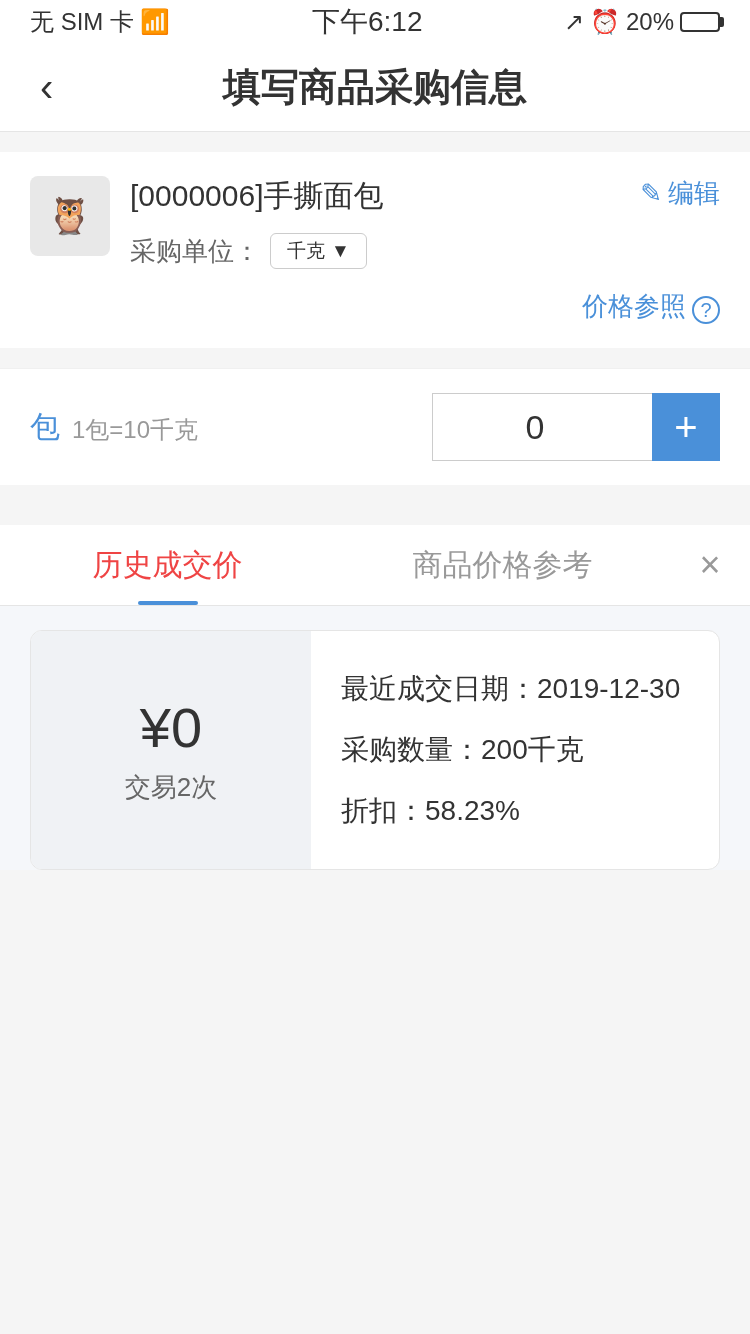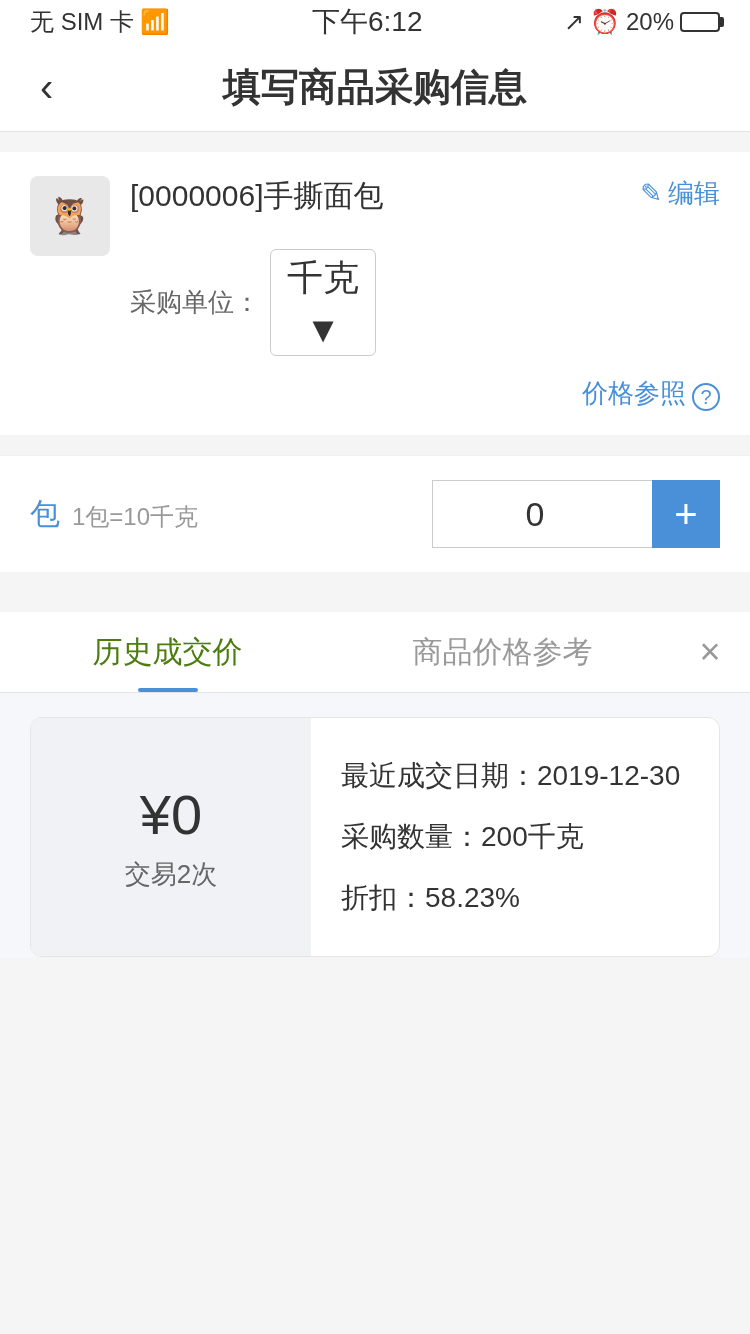--- a/index.html
+++ b/index.html
@@ -125,42 +125,41 @@
     }
     .product-info {
       display: flex;
       flex-direction: column;
       justify-content: center;
     }
     .product-name {
       font-size: 30px;
       font-weight: 500;
       color: #333;
-      margin-bottom: 32px;
+      margin-bottom: 16px;
     }
     .product-unit-row {
       display: flex;
       align-items: center;
       gap: 10px;
     }
     .product-unit-label {
       font-size: 26px;
       color: #666;
     }
     .unit-select {
       border: 1px solid #ccc;
       border-radius: 6px;
       padding: 4px 16px;
-      font-size: 36px;
+      font-size: 19px;
       color: #333;
       background: #fff;
       display: flex;
       align-items: center;
       gap: 6px;
-      flex-direction: column;
     }
     .edit-btn {
       display: flex;
       align-items: center;
       gap: 6px;
       color: #4a90d9;
       font-size: 26px;
       flex-shrink: 0;
     }
     .price-ref-row {
@@ -250,21 +249,21 @@
       display: flex;
       flex-direction: column;
       align-items: center;
       justify-content: center;
       font-size: 30px;
       color: #999;
       cursor: pointer;
       position: relative;
     }
     .tab-item.active {
-      color: #4d7c0f;
+      color: #ef4444;
     }
     .tab-underline {
       position: absolute;
       bottom: 0;
       left: 50%;
       transform: translateX(-50%);
       width: 60px;
       height: 4px;
       background: #4a90d9;
       border-radius: 2px;

